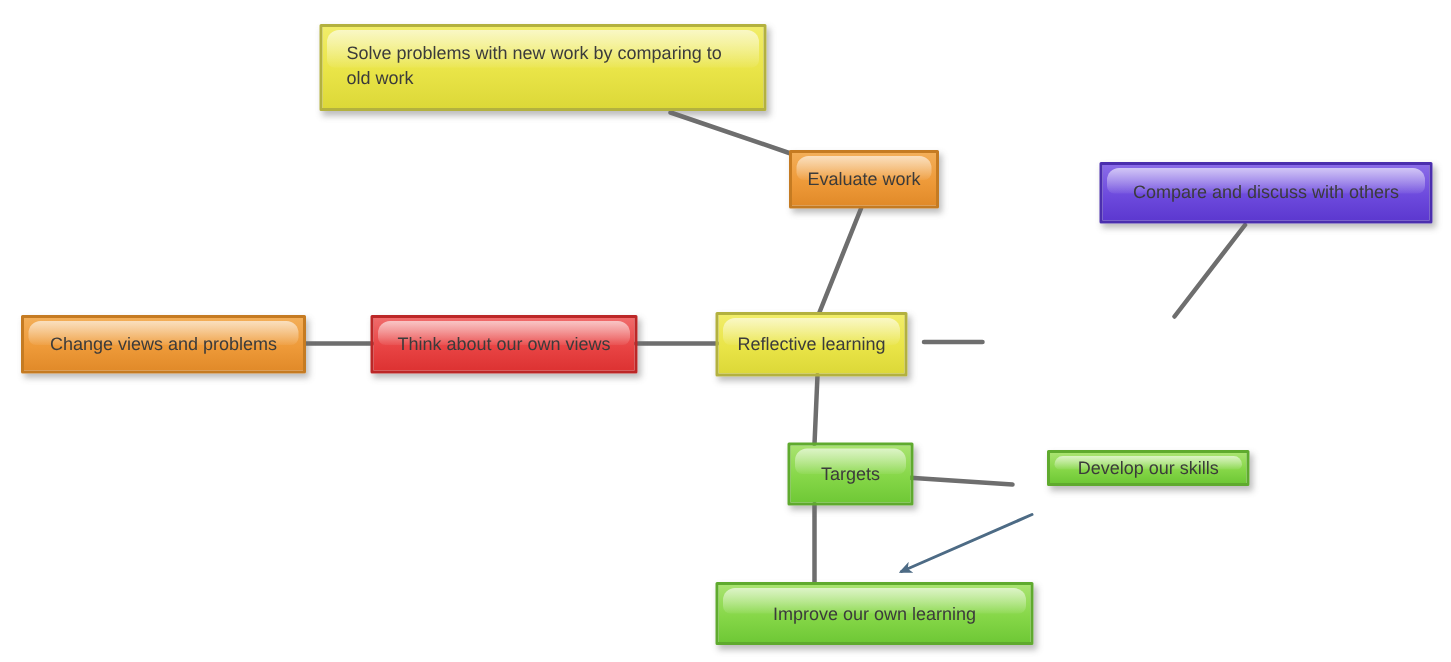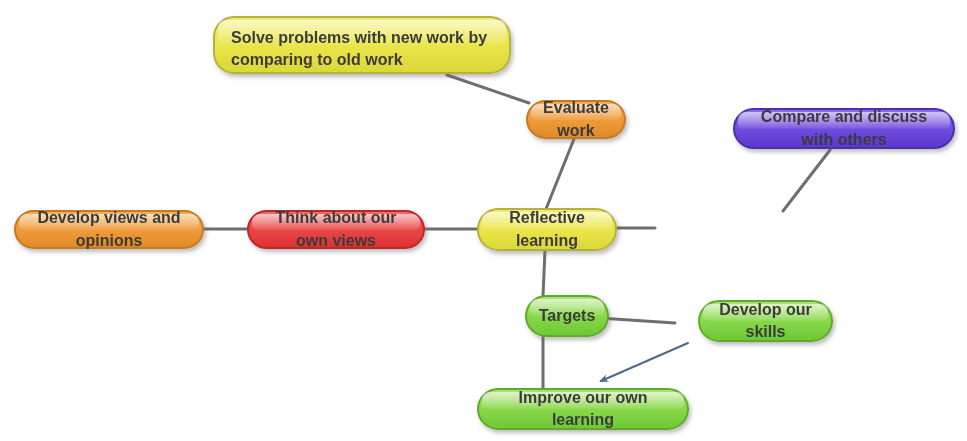--- a/index.html
+++ b/index.html
@@ -18,30 +18,29 @@
   .connector-layer {
     position: absolute;
     left: 0;
     top: 0;
     z-index: 0;
   }
   .node {
     position: absolute;
     z-index: 1;
     box-sizing: border-box;
-    border-radius: 21px;
+    border-radius: 1px;
     display: flex;
     align-items: center;
     justify-content: center;
     text-align: center;
-    font-size: 16px;
+    font-size: 12px;
     color: #3b3b3b;
     box-shadow: 2px 3px 4px rgba(110,110,110,0.45);
     cursor: default;
-    font-weight: bold;
   }
   .node::before {
     content: "";
     position: absolute;
     left: 3px;
     right: 3px;
     top: 2px;
     height: 46%;
     border-radius: 8px 8px 5px 5px;
     background: linear-gradient(to bottom, rgba(255,255,255,0.62), rgba(255,255,255,0.06));
@@ -97,37 +96,37 @@
 
   <div class="node c-orange" style="left: 526px; top: 100px; width: 100px; height: 39px;">
     <span class="label">Evaluate work</span>
   </div>
 
   <div class="node c-purple" style="left: 733px; top: 108px; width: 222px; height: 41px;">
     <span class="label">Compare and discuss with others</span>
   </div>
 
   <div class="node c-orange" style="left: 14px; top: 210px; width: 190px; height: 39px;">
-    <span class="label">Develop views and opinions</span>
+    <span class="label">Change views and problems</span>
   </div>
 
   <div class="node c-red" style="left: 247px; top: 210px; width: 178px; height: 39px;">
     <span class="label">Think about our own views</span>
   </div>
 
-  <div class="node c-yellow" style="left: 477px; top: 208px; width: 140px; height: 43px; align-items: center;">
+  <div class="node c-yellow" style="left: 477px; top: 208px; width: 128px; height: 43px; align-items: center;">
     <span class="label">Reflective learning</span>
   </div>
 
 
   <div class="node c-green" style="left: 501px; top: 295px; width: 84px; height: 42px;">
     <span class="label">Targets</span>
   </div>
 
-  <div class="node c-green" style="left: 674px; top: 300px; width: 135px; height: 42px;">
+  <div class="node c-green" style="left: 674px; top: 300px; width: 135px; height: 24px;">
     <span class="label">Develop our skills</span>
   </div>
 
   <div class="node c-green" style="left: 453px; top: 388px; width: 212px; height: 42px;">
     <span class="label">Improve our own learning</span>
   </div>
 
 </div>
 
 </body></html>

